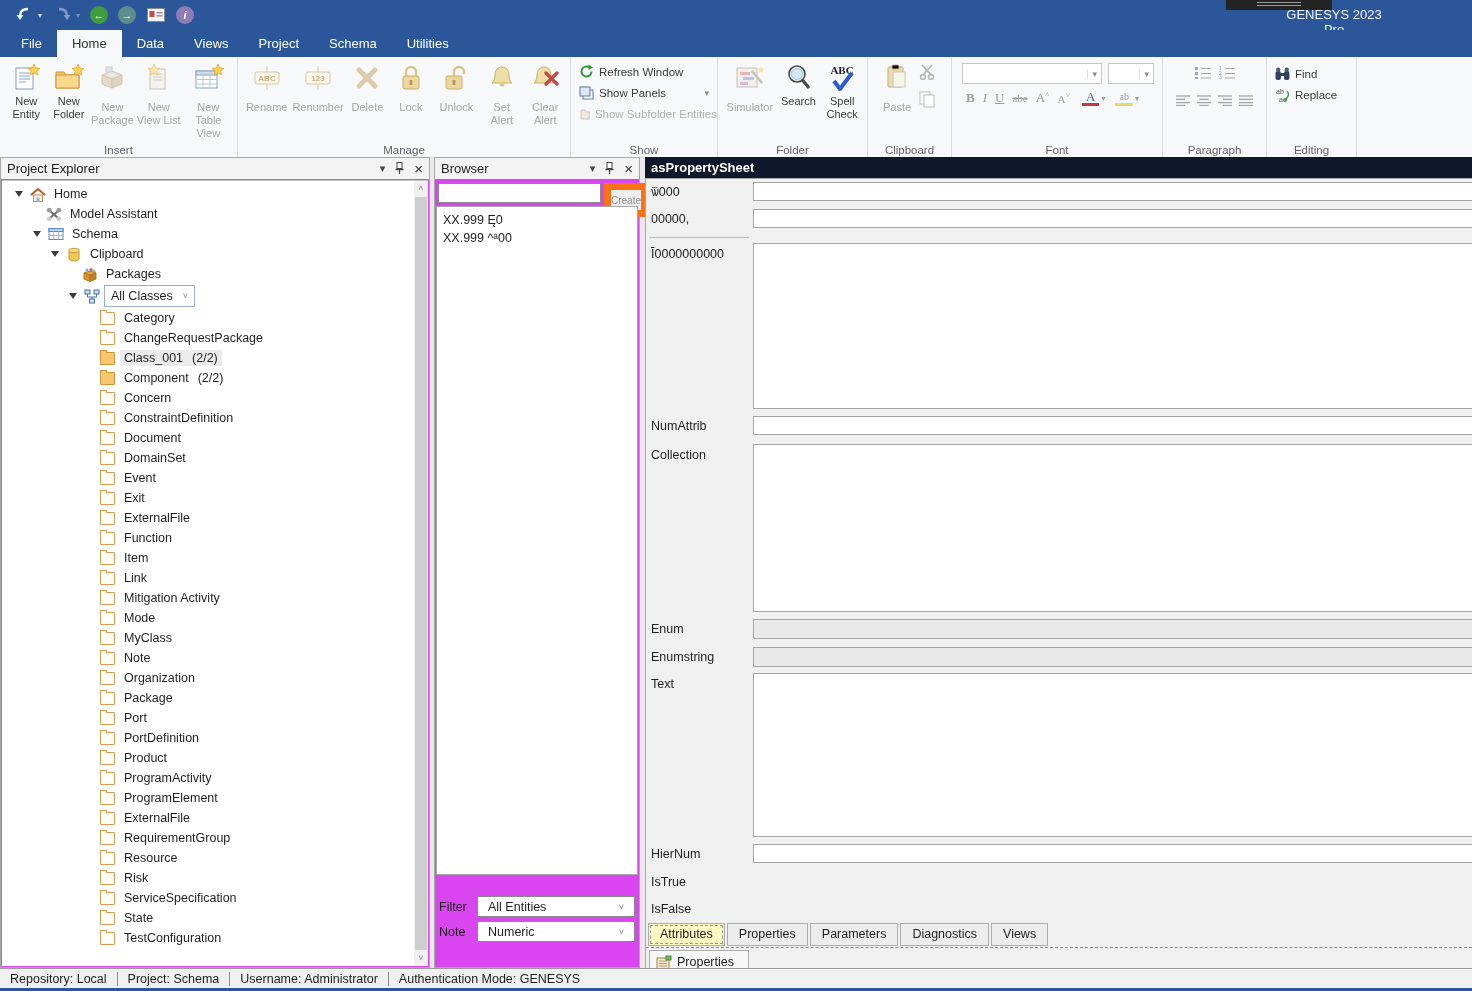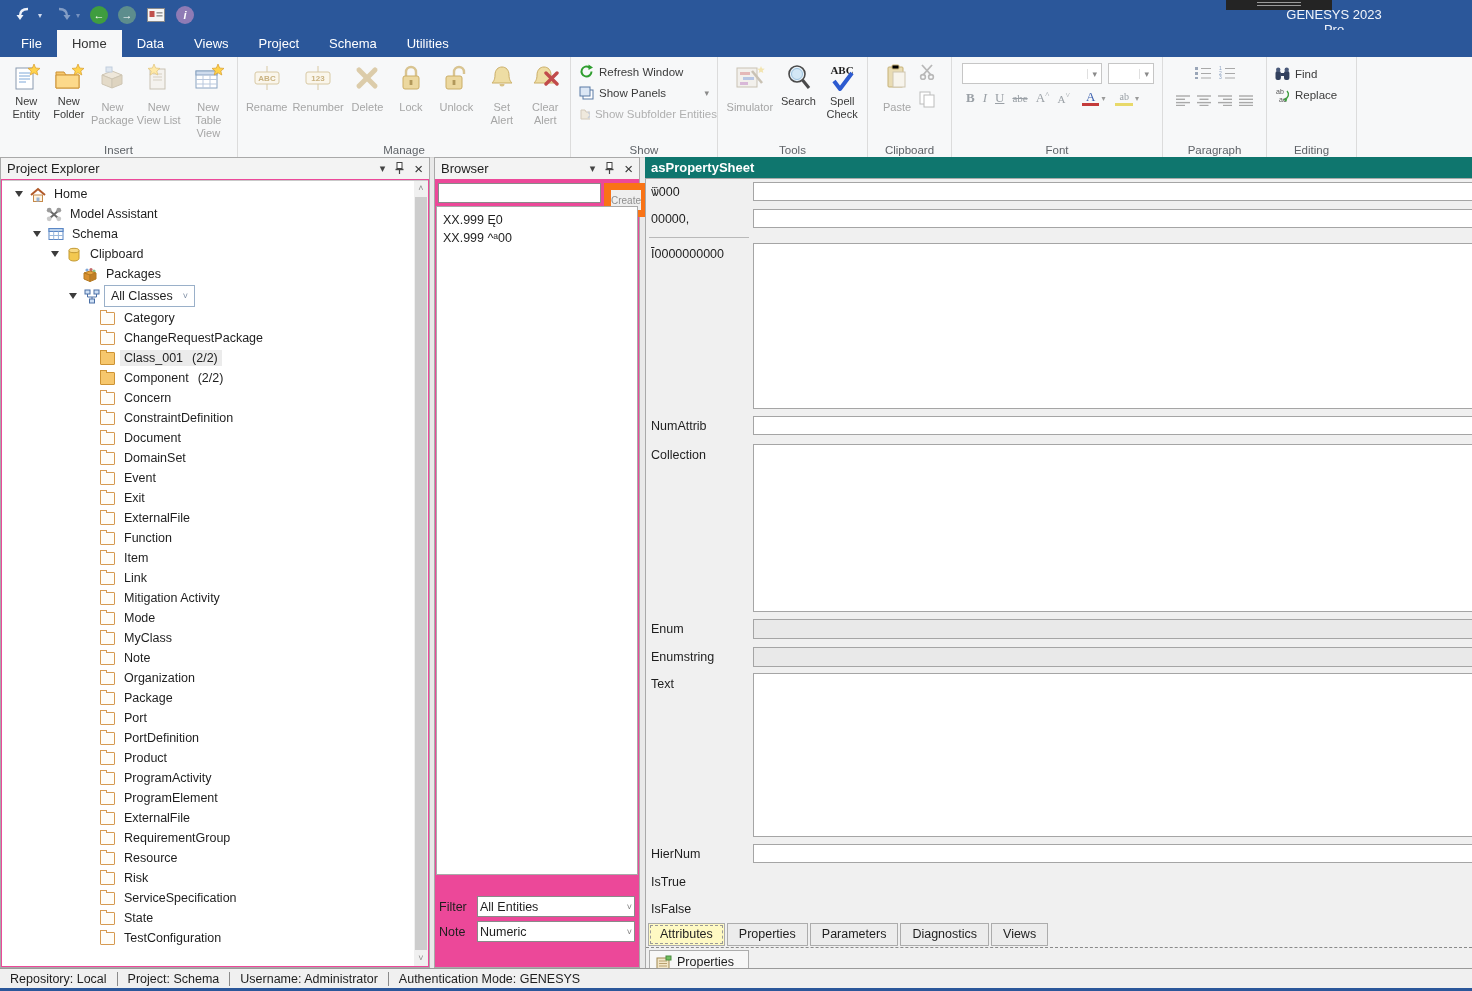--- a/index.html
+++ b/index.html
@@ -35,21 +35,21 @@
   .dis .rlabel{color:#a6a6a6;margin-top:7px;}
   .hrow{display:flex;align-items:center;gap:5px;height:21px;padding-left:8px;font-size:11.5px;color:#3b3b3b;white-space:nowrap;}
   .hrow.dis{color:#b0b0b0;}
   .ddcaret{color:#8a8a8a;font-size:9px;margin-left:auto;margin-right:8px;}
   .combo{height:19px;border:1px solid #c6c6c6;background:#fff;display:flex;align-items:center;font-size:11px;color:#444;}
   .combo .cv{margin-left:auto;color:#8a8a8a;font-size:9px;padding:0 4px;border-left:1px solid #e0e0e0;}
   .fmtbtn{font-size:13px;color:#9aa0a6;padding:0 4px;font-family:"Liberation Serif",serif;}
   .paraicon{display:inline-block;}
 
   
-  .panel{position:absolute;background:#ec4899;border:1px solid #a9a9a9;box-sizing:border-box;}
+  .panel{position:absolute;background:#d946ef;border:1px solid #a9a9a9;box-sizing:border-box;}
   .phead{height:21px;display:flex;align-items:center;padding:0 6px;font-size:13px;color:#1e1e1e;background:#f3f3f3;}
   .phead .sp{margin-left:auto;}
   .hico{color:#444;font-size:11px;margin-left:10px;}
   .hx{font-size:15px;line-height:1;color:#333;margin-left:10px;}
 
   
   #pe{left:0;top:157px;width:430px;height:811px;}
   #pe-body{position:absolute;left:1px;right:1px;top:22px;bottom:1px;background:#fff;border-top:1px solid #c9c9c9;overflow:hidden;}
   #pe-scroll{position:absolute;right:0;top:0;bottom:0;width:14px;background:#f0f0f0;}
   #pe-scroll .ar{position:absolute;left:0;width:14px;height:15px;color:#8a8a8a;font-size:9px;text-align:center;line-height:15px;}
@@ -74,26 +74,26 @@
   #br-search-row{position:absolute;left:3px;top:25px;right:3px;height:20px;display:flex;gap:3px;}
   #br-search{flex:1;height:18px;border:1px solid #8a8a8a;font-size:12px;padding:0 3px;outline:none;background:#fff;}
   #br-create{width:44px;height:20px;border:7px solid #f97316;background:#efefef;color:#8f8f8f;font-size:10px;
              display:flex;align-items:center;justify-content:center;}
   #br-list{position:absolute;left:1px;right:1px;top:48px;bottom:92px;background:#fff;border:1px solid #a9a9a9;
            font-size:12.5px;color:#1e1e1e;padding-top:4px;box-sizing:border-box;}
   #br-list .bitem{padding:2px 6px;}
   .br-filter-row{position:absolute;left:4px;right:4px;height:21px;display:flex;align-items:center;font-size:12.5px;color:#1e1e1e;}
   .br-filter-row .lbl{width:38px;}
   .br-sel{flex:1;height:19px;border:1px solid #8a8a8a;background:#fff;display:flex;align-items:center;
-          font-size:12.5px;padding:0 2px;gap:28px;}
+          font-size:12.5px;padding:0 10px;gap:28px;}
   .br-sel .cv{margin-left:auto;color:#7a7a7a;font-size:9px;}
 
   
   #ps{left:645px;top:157px;width:827px;height:811px;border:none;background:#f0f0f0;}
-  #ps-head{position:absolute;top:0;left:0;right:0;height:21px;background:#0f766e;color:#fff;font-weight:bold;
+  #ps-head{position:absolute;top:0;left:0;right:0;height:21px;background:#0f172a;color:#fff;font-weight:bold;
            font-size:13px;display:flex;align-items:center;padding-left:6px;}
   #ps-body{position:absolute;top:21px;left:0;right:0;bottom:0;overflow:hidden;border-top:1px solid #a9a9a9;border-left:1px solid #a9a9a9;}
   #ps-labelcol{position:absolute;left:0;top:0;bottom:0;width:107px;background:#f0f0f0;}
   .ps-row{position:relative;display:flex;}
   .ps-label{width:107px;flex:none;font-size:12.5px;color:#1e1e1e;padding:6px 0 0 5px;box-sizing:border-box;}
   .ps-ctrl{flex:1;margin-right:-3px;}
   .ps-input{width:100%;box-sizing:border-box;height:19px;border:1px solid #a5a5a5;background:#fff;margin-top:3px;outline:none;font-size:12px;padding:0 4px;}
   .ps-input.gray{background:#e9e9e9;height:20px;}
   .ps-area{width:100%;box-sizing:border-box;border:1px solid #a5a5a5;background:#fff;resize:none;outline:none;margin-top:2px;font-size:12px;}
   .ps-div{height:8px;position:relative;}
@@ -371,21 +371,21 @@
       <div class="rbtn w40">
         <span class="ric">
           <svg width="32" height="30">
               <text x="16" y="11" text-anchor="middle" font-size="11" font-weight="bold" fill="#1e1e1e" font-family="Liberation Serif,serif">ABC</text>
               <path d="M8 18l6 8 12-16" fill="none" stroke="#2d5bd0" stroke-width="4" stroke-linejoin="round"></path>
             </svg>
         </span>
         <span class="rlabel">Spell Check</span>
       </div>
     </div>
-    <div class="glabel">Tools</div>
+    <div class="glabel">Folder</div>
   </div>
 
   <div class="rgroup" style="width:84px">
     <div style="display:flex;padding:3px 0 0 8px;">
       <div class="rbtn dis w40">
         <span class="ric">
           <svg width="26" height="30">
               <rect x="4" y="4" width="15" height="20" rx="1" fill="#e9dcB4" stroke="#c6b176"></rect>
               <rect x="8" y="2" width="7" height="4" rx="1" fill="#d6c globalization88" stroke="#c6b176"></rect>
               <rect x="9" y="9" width="12" height="15" fill="#f7f4ec" stroke="#cfc6b0"></rect>

